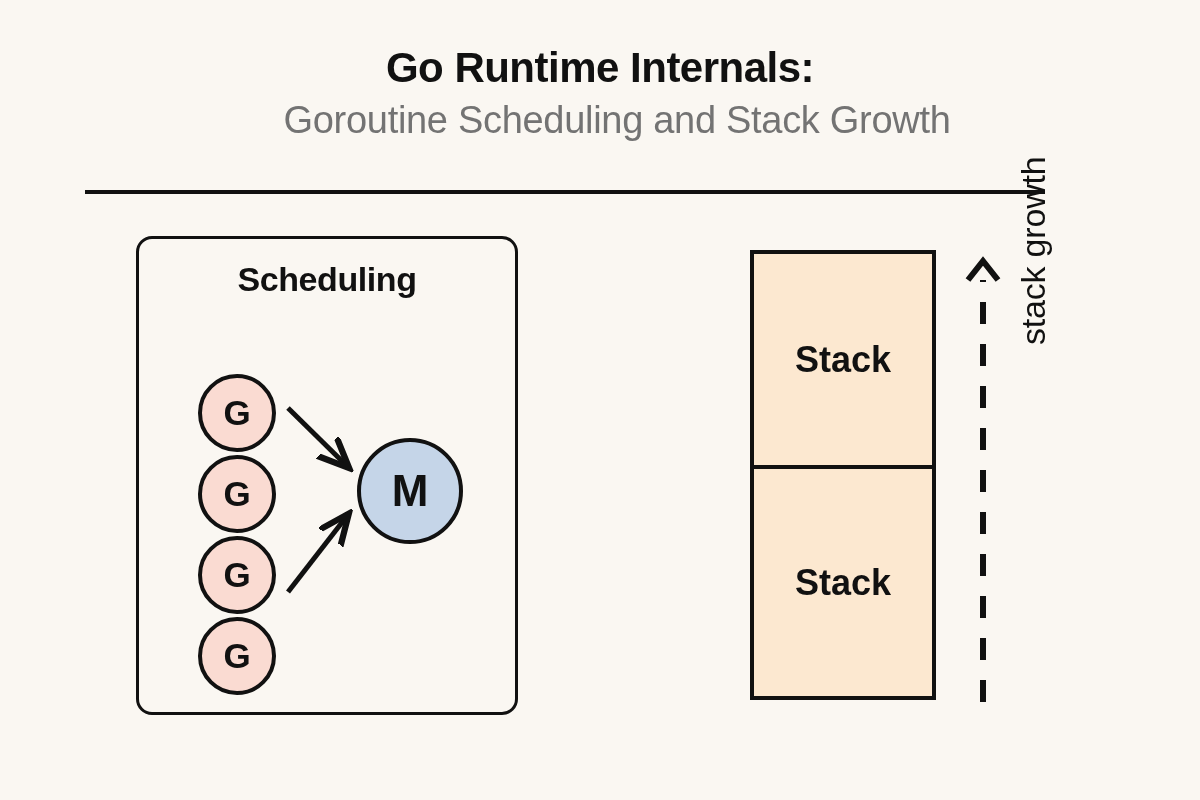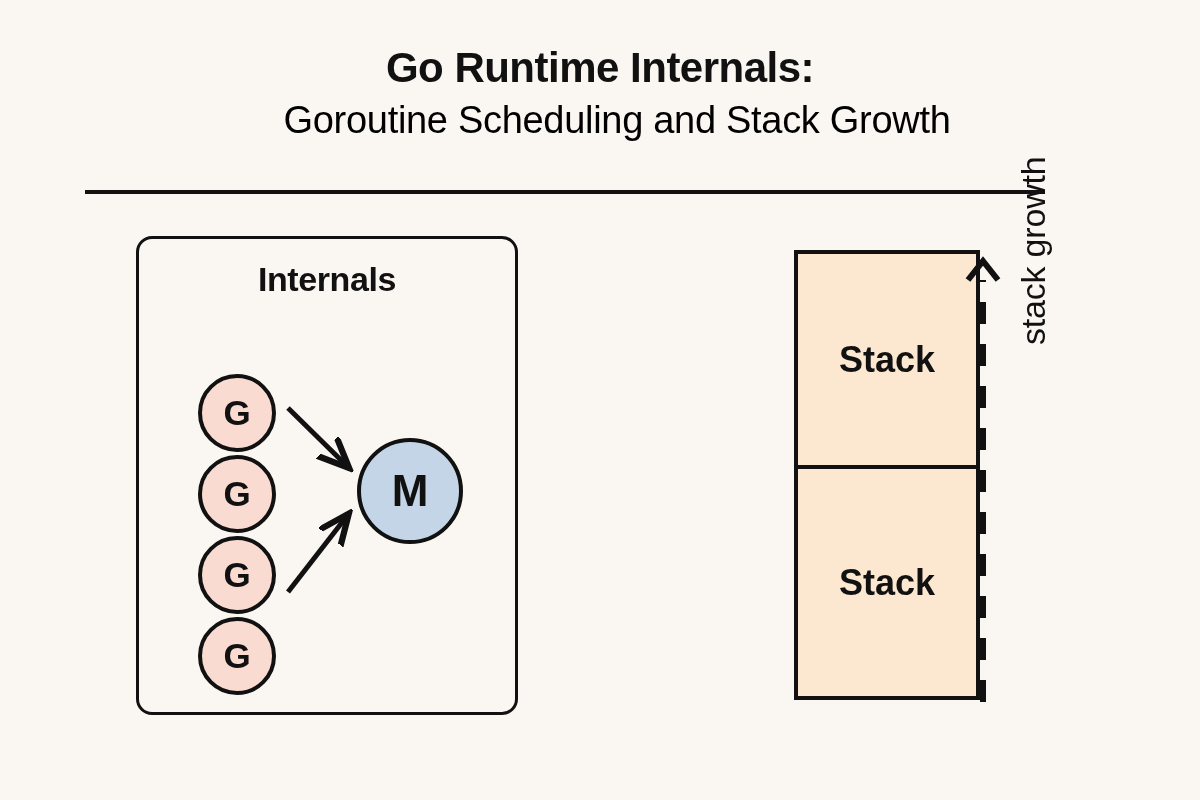--- a/index.html
+++ b/index.html
@@ -32,21 +32,21 @@
     font-size: 42px;
     font-weight: bold;
     color: #111111;
     letter-spacing: -0.5px;
     line-height: 1.12;
     white-space: nowrap;
   }
   #subtitle {
     font-size: 38px;
     font-weight: normal;
-    color: #000000;
+    color: #737373;
     letter-spacing: -0.3px;
     line-height: 1.25;
     margin-top: 6px;
     white-space: nowrap;
     margin-left: 34px;
   }
   #title-rule {
     position: absolute;
     left: 85px;
     top: 190px;
@@ -135,21 +135,20 @@
     width: 186px;
     box-sizing: border-box;
     background: #fce8d0;
     border: 4px solid #111111;
     display: flex;
     align-items: center;
     justify-content: center;
     font-size: 36px;
     font-weight: bold;
     color: #111111;
-    margin-left: 44px;
   }
   #stack-cell-top {
     top: 0;
     height: 219px;
   }
   #stack-cell-bottom {
     top: 215px;
     height: 235px;
   }
 
@@ -181,21 +180,21 @@
 
   <div id="header">
     <div id="title">Go Runtime Internals:</div>
     <div id="subtitle">Goroutine Scheduling and Stack Growth</div>
   </div>
   <div id="title-rule"></div>
 
   <div id="sched-panel"></div>
 
   <div id="sched-heading">
-    <div>Internals</div>
+    <div>Scheduling</div>
   </div>
 
   <div class="node g-node" id="g-node-1">G</div>
   <div class="node g-node" id="g-node-2">G</div>
   <div class="node g-node" id="g-node-3">G</div>
   <div class="node g-node" id="g-node-4">G</div>
 
   <div class="node" id="m-node">M</div>
 
   <svg id="sched-arrows" viewBox="0 0 1200 800">

